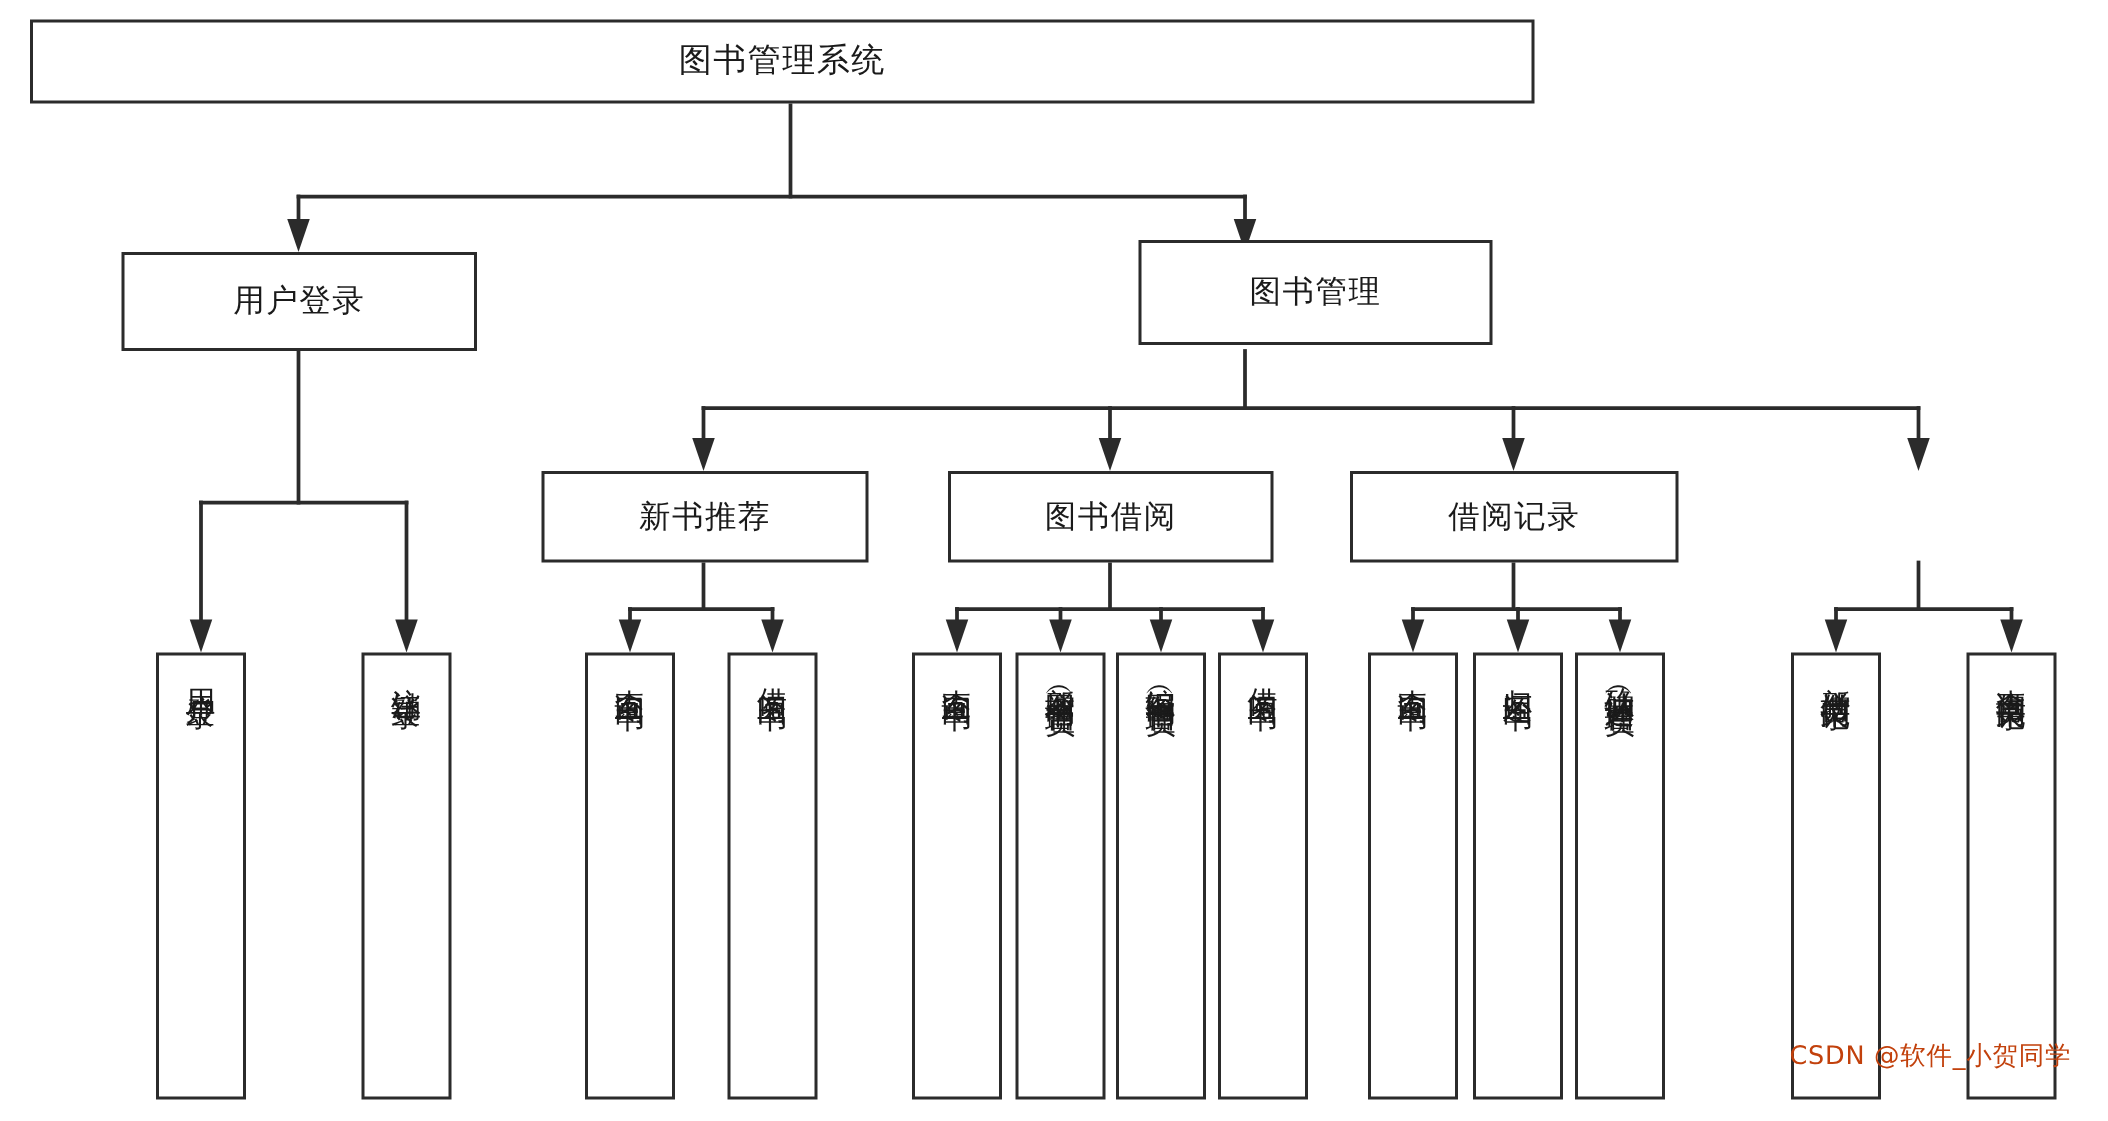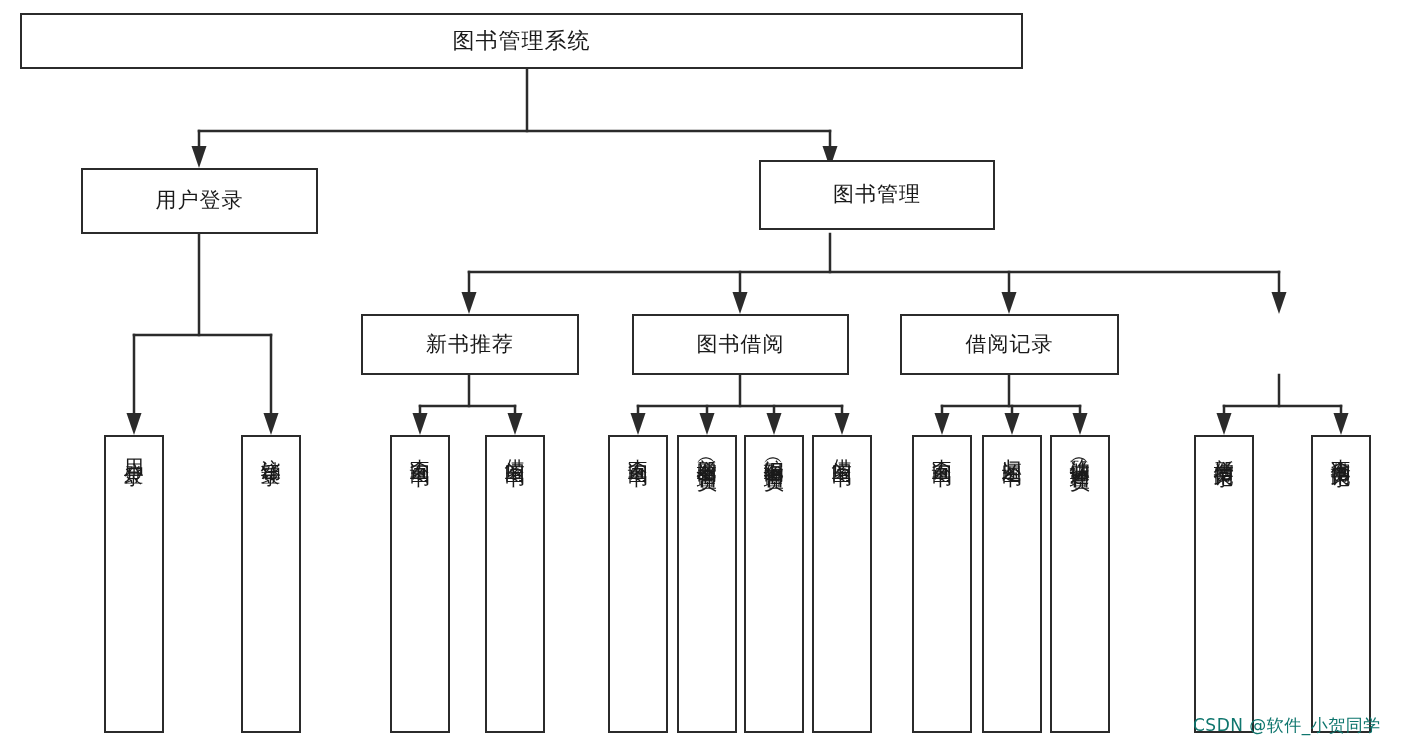--- a/index.html
+++ b/index.html
@@ -191,14 +191,14 @@
         <span class="vlabel">确认归还（管理员）</span>
       </div>
       <div class="node vert tall" style="left: 1194px; top: 435px; width: 60px; height: 298px;">
         <span class="vlabel">新增借阅记录</span>
       </div>
       <div class="node vert tall" style="left: 1311px; top: 435px; width: 60px; height: 298px;">
         <span class="vlabel">查询借阅记录</span>
       </div>
     </div>
 
-  <div class="watermark" style="left: 1193px; top: 714px; color: #0f766e;">CSDN @软件_小贺同学</div>
+  <div class="watermark" style="left: 1193px; top: 692px; color: #c2410c;">CSDN @软件_小贺同学</div>
 </div>
 
 </body></html>

